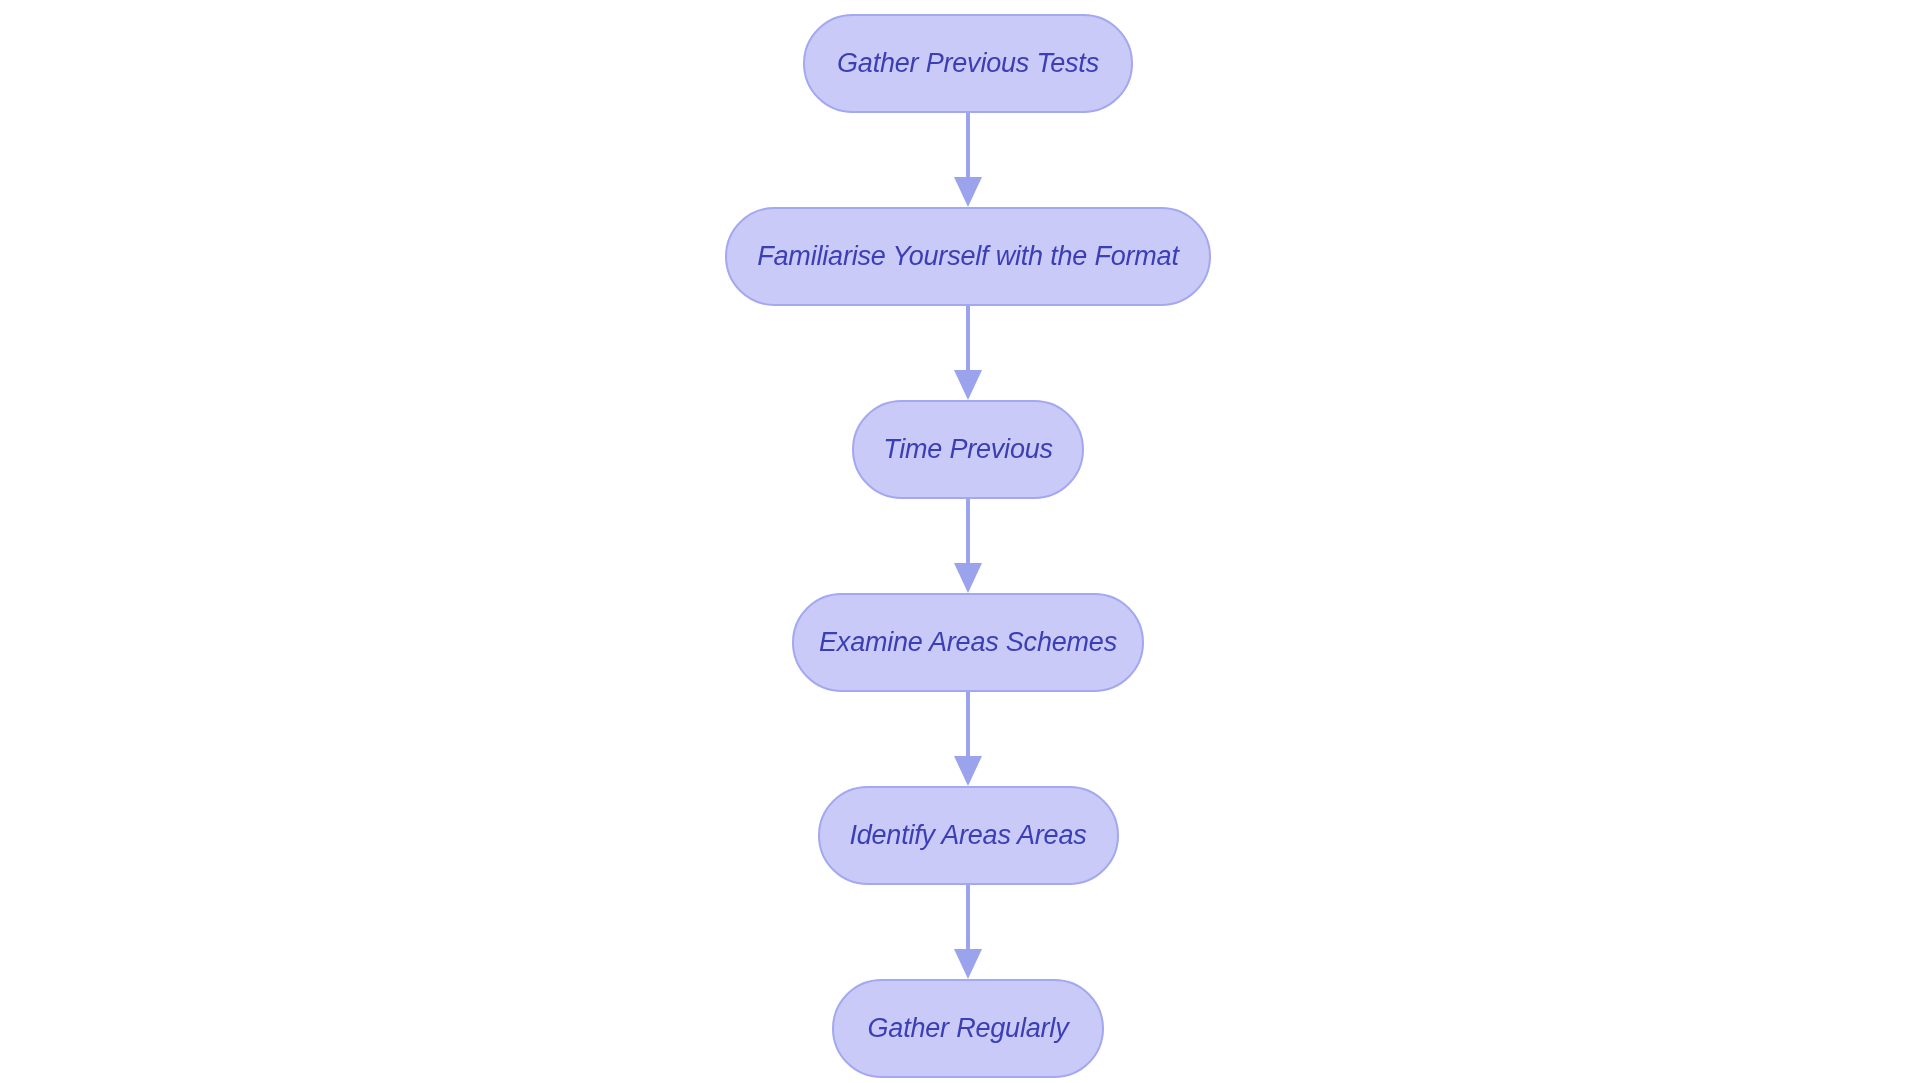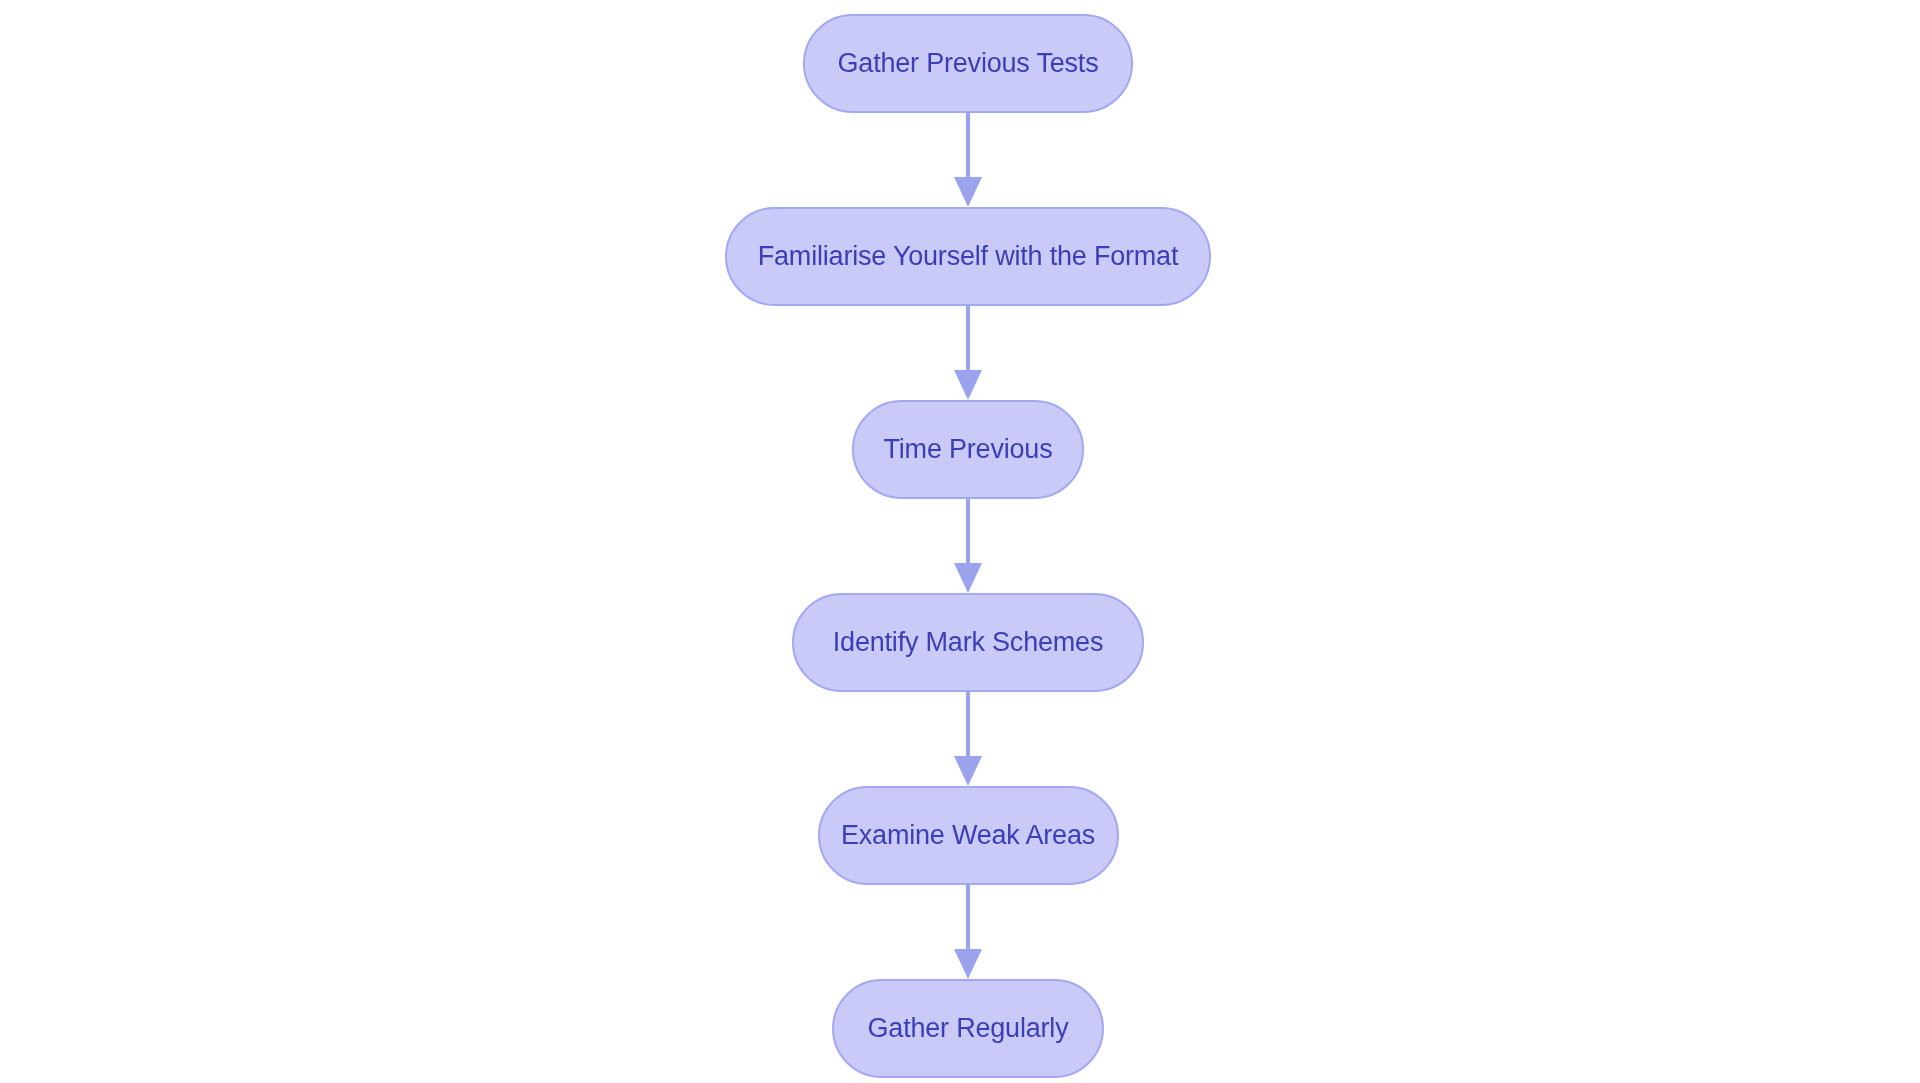--- a/index.html
+++ b/index.html
@@ -2,21 +2,21 @@
 <html style="--node-fill: #c9caf8; --node-border: #a3a8f0; --node-text: #3b3eb5; --arrow: #9ba3ed; --bg: #ffffff;"><head>
 <meta charset="utf-8">
 <style>
   :root {
     --node-fill: #c9caf8;
     --node-border: #a3a8f0;
     --node-text: #3b3eb5;
     --arrow: #9ba3ed;
     --bg: #ffffff;
   }
-  * { margin: 0; padding: 0; box-sizing: border-box; }
+  * { margin: 0; padding: 0; box-sizing: border-box; font-style: italic; }
   html, body {
     background: var(--bg);
     font-family: "Liberation Sans", sans-serif;
   }
   .canvas {
     position: relative;
     width: 1920px;
     height: 1083px;
     background: var(--bg);
     overflow: hidden;
@@ -100,30 +100,30 @@
     <div class="node node-3">
       <span>Time Previous</span>
     </div>
 
     <div class="arrow">
       <div class="arrow-line"></div>
       <div class="arrow-head"></div>
     </div>
 
     <div class="node node-4">
-      <span>Identify Mark Schemes</span>
+      <span>Examine Areas Schemes</span>
     </div>
 
     <div class="arrow">
       <div class="arrow-line"></div>
       <div class="arrow-head"></div>
     </div>
 
     <div class="node node-5">
-      <span>Examine Weak Areas</span>
+      <span>Identify Areas Areas</span>
     </div>
 
     <div class="arrow">
       <div class="arrow-line"></div>
       <div class="arrow-head"></div>
     </div>
 
     <div class="node node-6">
       <span>Gather Regularly</span>
     </div>

